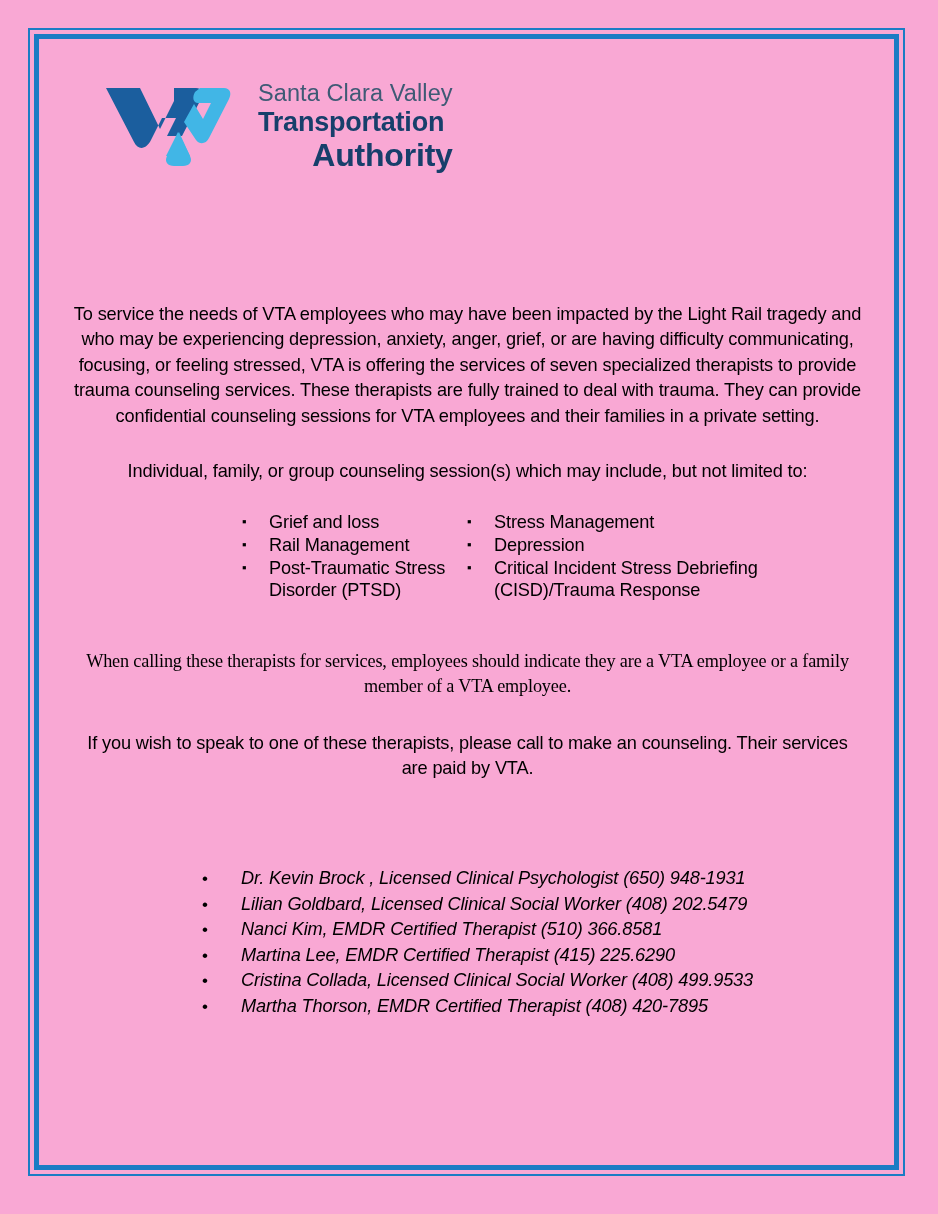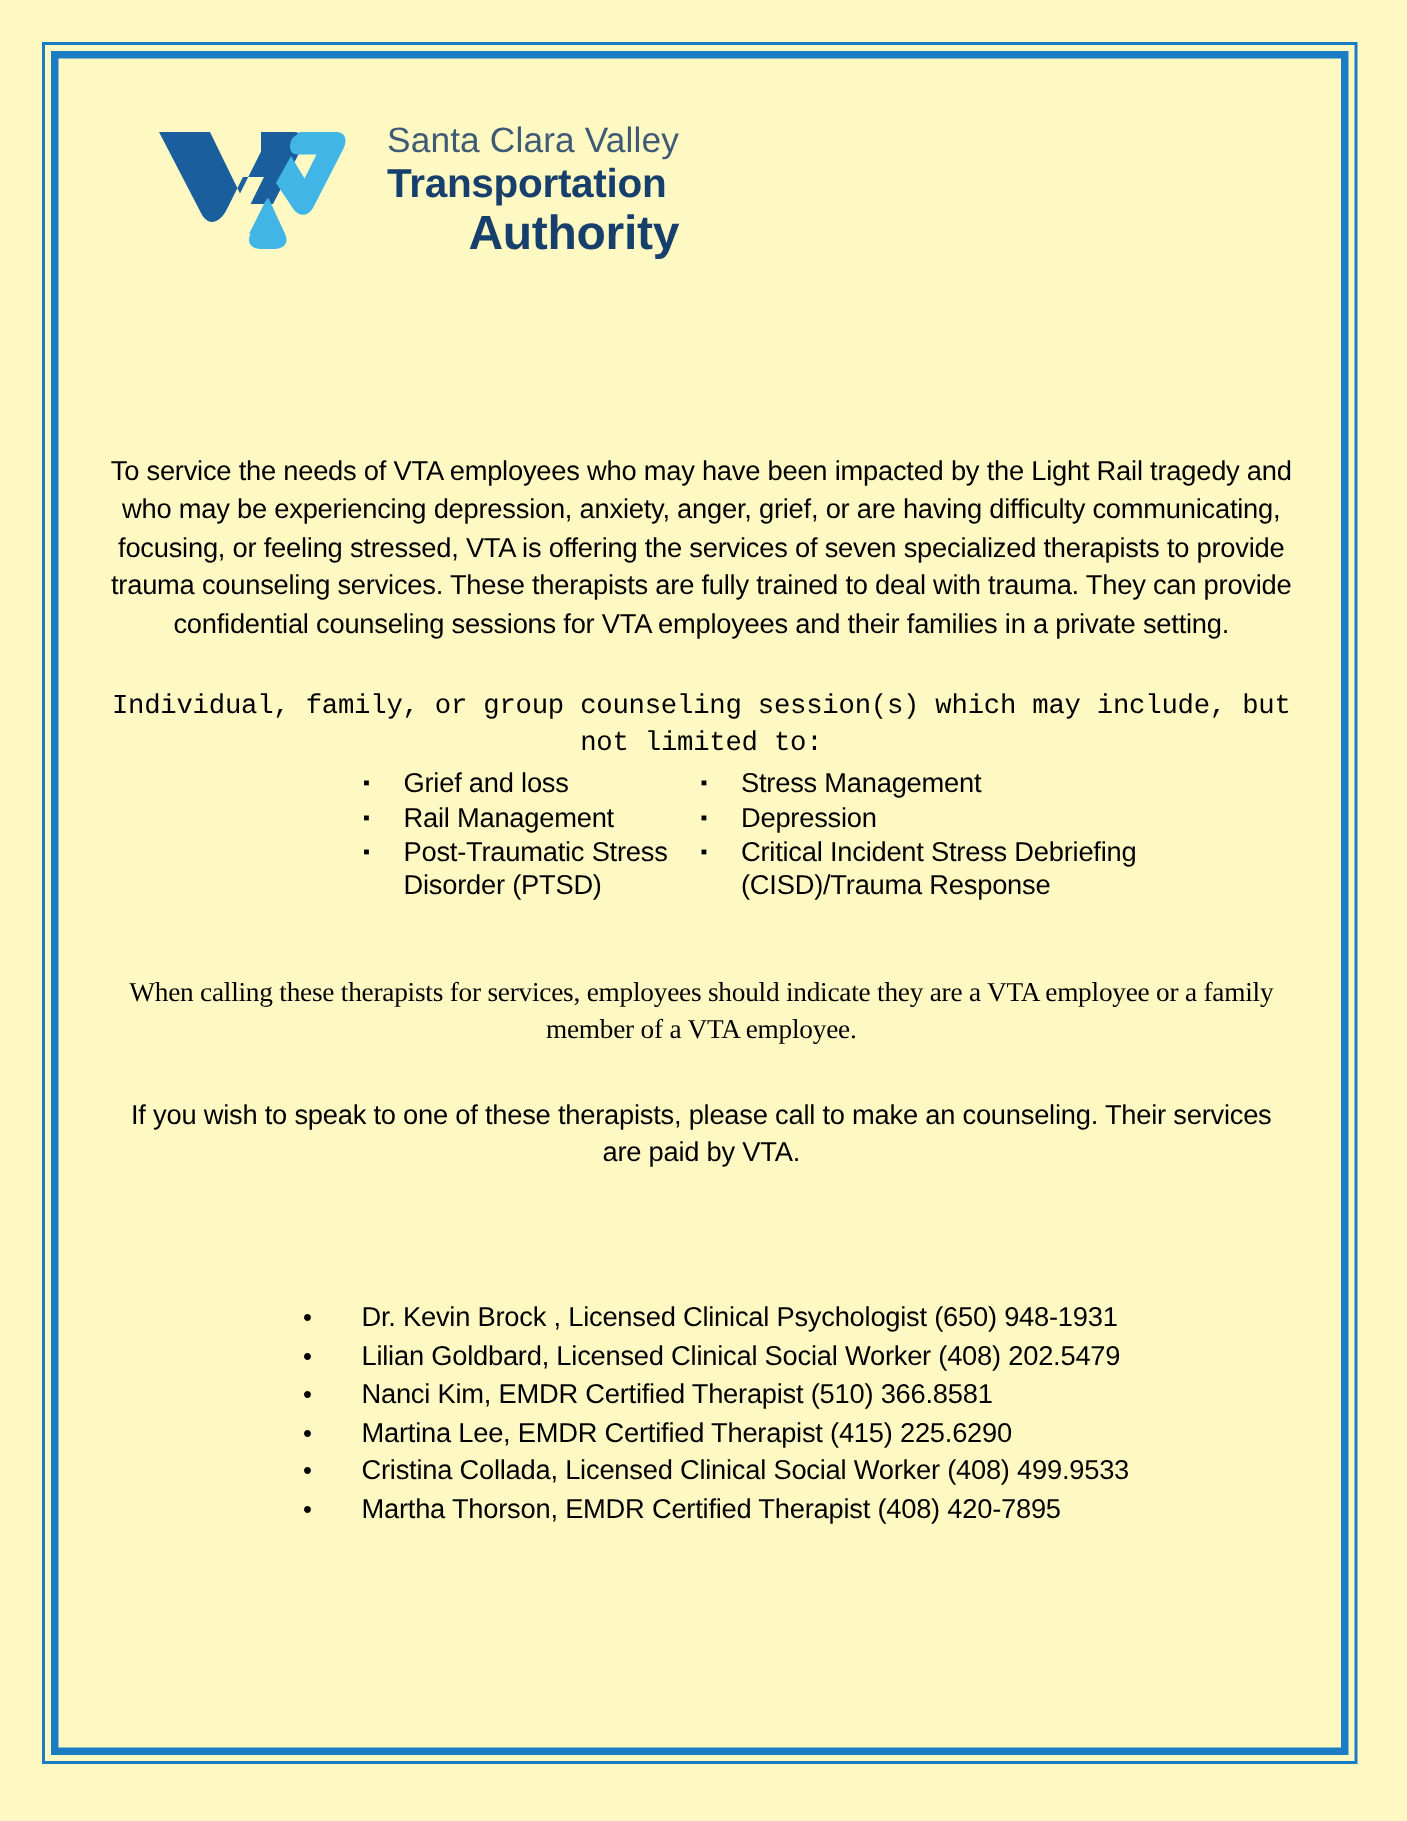--- a/index.html
+++ b/index.html
@@ -10,21 +10,21 @@
   }
   body {
     font-family: "Liberation Sans", sans-serif;
     color: #000000;
   }
 
   .page {
     position: relative;
     width: 938px;
     height: 1214px;
-    background: #fef9c3;
+    background: #f9a8d4;
     overflow: hidden;
     box-sizing: border-box;
   }
 
   
   .frame-outer {
     position: absolute;
     left: 28px;
     top: 28px;
     right: 33px;
@@ -117,21 +117,20 @@
   }
   .para-intro {
     left: 10px;
     right: 8px;
     top: 250px;
   }
   .para-session {
     left: 10px;
     right: 8px;
     top: 407px;
-    font-family: Liberation Mono, monospace;
   }
   .para-calling {
     left: 22px;
     right: 20px;
     top: 597px;
     font-family: Liberation Serif, serif;
   }
   .para-speak {
     left: 22px;
     right: 20px;
@@ -178,21 +177,21 @@
     font-size: 18.2px;
     line-height: 25.6px;
     letter-spacing: -0.15px;
   }
   .t-marker {
     flex: 0 0 auto;
     width: 39px;
     font-size: 17px;
     line-height: 25.6px;
   }
-  .t-text { flex: 1 1 auto; white-space: nowrap; }
+  .t-text { flex: 1 1 auto; white-space: nowrap; font-style: italic; }
 </style>
 </head>
 <body>
 
 <div class="page">
 
   <div class="frame-outer"></div>
   <div class="frame-inner"></div>
 
   <div class="content">

